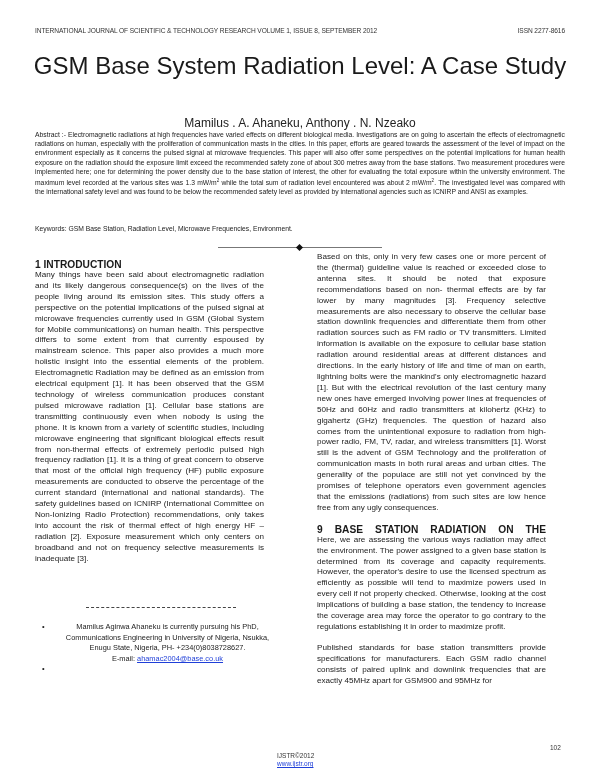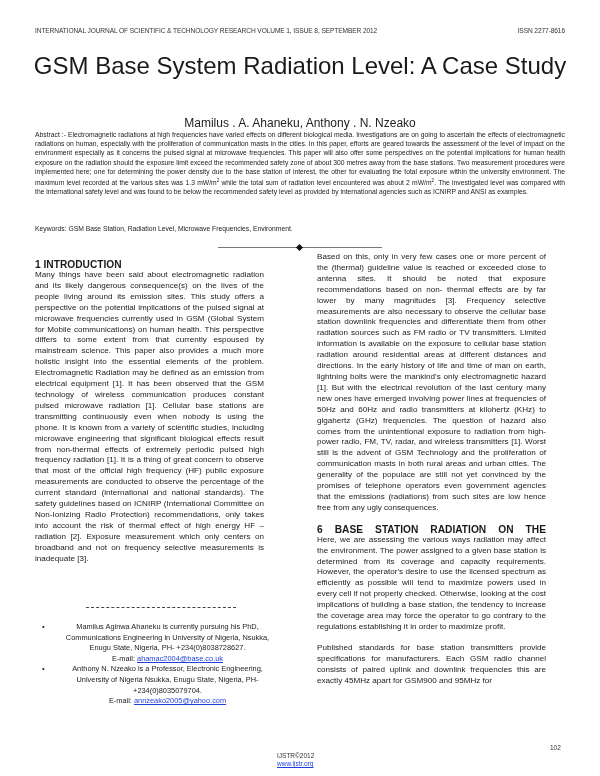--- a/index.html
+++ b/index.html
@@ -62,33 +62,29 @@
 <div class="footnotes">
   <div class="fn">
     <span class="bullet">•</span>
     <span class="txt">
       <span>Mamilus Aginwa Ahaneku  is currently pursuing his PhD, Communications Engineering in University of Nigeria, Nsukka, Enugu State, Nigeria, PH- +234(0)8038728627.</span><br>
       <span>E-mail: </span><a class="link">ahamac2004@base.co.uk</a>
     </span>
   </div>
   <div class="fn">
     <span class="bullet">•</span>
-    <span class="txt">
-      <span>Anthony N. Nzeako is a Professor, Electronic Engineering, University of Nigeria Nsukka, Enugu State, Nigeria, PH- +234(0)8035079704.</span><br>
-      <span>E-mail: </span><a class="link">annzeako2005@yahoo.com</a>
-    </span>
   </div>
 </div>
 
 <div class="col right">
   <p>Based on this, only in very few cases one or more percent of the (thermal) guideline value is reached or exceeded close to antenna sites. It should be noted that exposure recommendations based on non- thermal effects are by far lower by many magnitudes [3]. Frequency selective measurements are also necessary to observe the cellular base station downlink frequencies and differentiate them from other radiation sources such as FM radio or TV transmitters. Limited information is available on the exposure to cellular base station radiation around residential areas at different distances and directions. In the early history of life and time of man on earth, lightning bolts were the mankind's only electromagnetic hazard [1]. But with the electrical revolution of the last century many new ones have emerged involving power lines at frequencies of 50Hz and 60Hz and radio transmitters at kilohertz (KHz) to gigahertz (GHz) frequencies. The question of hazard also comes from the unintentional exposure to radiation from high-power radio, FM, TV, radar, and wireless transmitters [1]. Worst still is the advent of GSM Technology and the proliferation of communication masts in both rural areas and urban cities. The generality of the populace are still not yet convinced by the promises of telephone operators even government agencies that the emissions (radiations) from such sites are low hence free from any ugly consequences.</p>
   <div class="gap"></div>
-  <h2 class="justified">6 BASE STATION RADIATION ON THE</h2>
+  <h2 class="justified">9 BASE STATION RADIATION ON THE</h2>
   <p>Here, we are assessing the various ways radiation may affect the environment. The power assigned to a given base station is determined from its coverage and capacity requirements. However, the operator's desire to use the licensed spectrum as efficiently as possible will tend to maximize powers used in every cell if not properly checked. Otherwise, looking at the cost implications of building a base station, the tendency to increase the coverage area may force the operator to go contrary to the regulations establishing it in order to maximize profit.</p>
   <div class="gap"></div>
-  <p>Published standards for base station transmitters provide specifications for manufacturers. Each GSM radio channel consists of paired uplink and downlink frequencies this are exactly 45MHz apart for GSM900 and 95MHz for</p>
+  <p>Published standards for base station transmitters provide specifications for manufacturers. Each GSM radio channel consists of paired uplink and downlink frequencies that are exactly 45MHz apart for GSM900 and 95MHz for</p>
 </div>
 
 <div class="pagenum">102</div>
 <div class="footer">
   <div>IJSTR©2012</div>
   <a class="link">www.ijstr.org</a>
 </div>
 
 </body></html>

